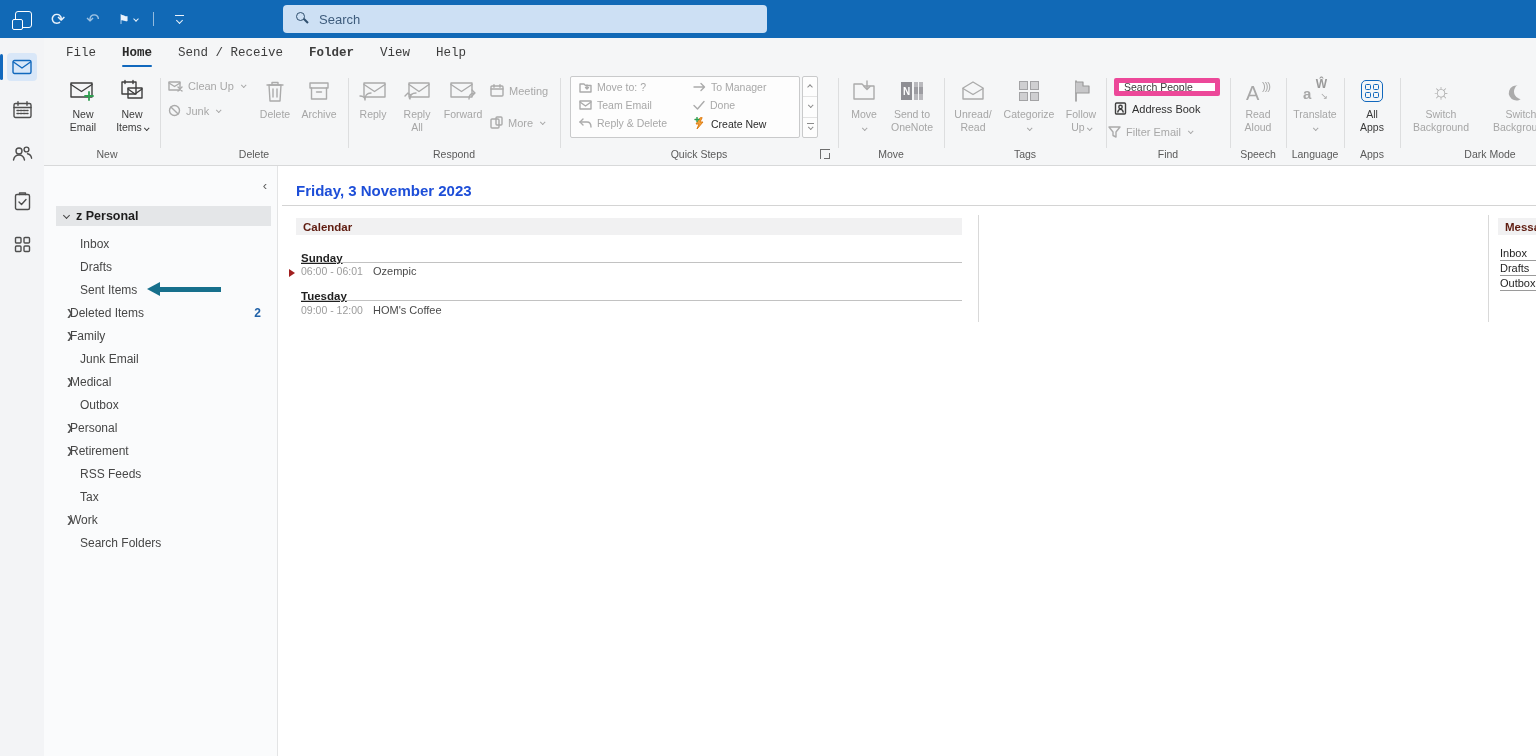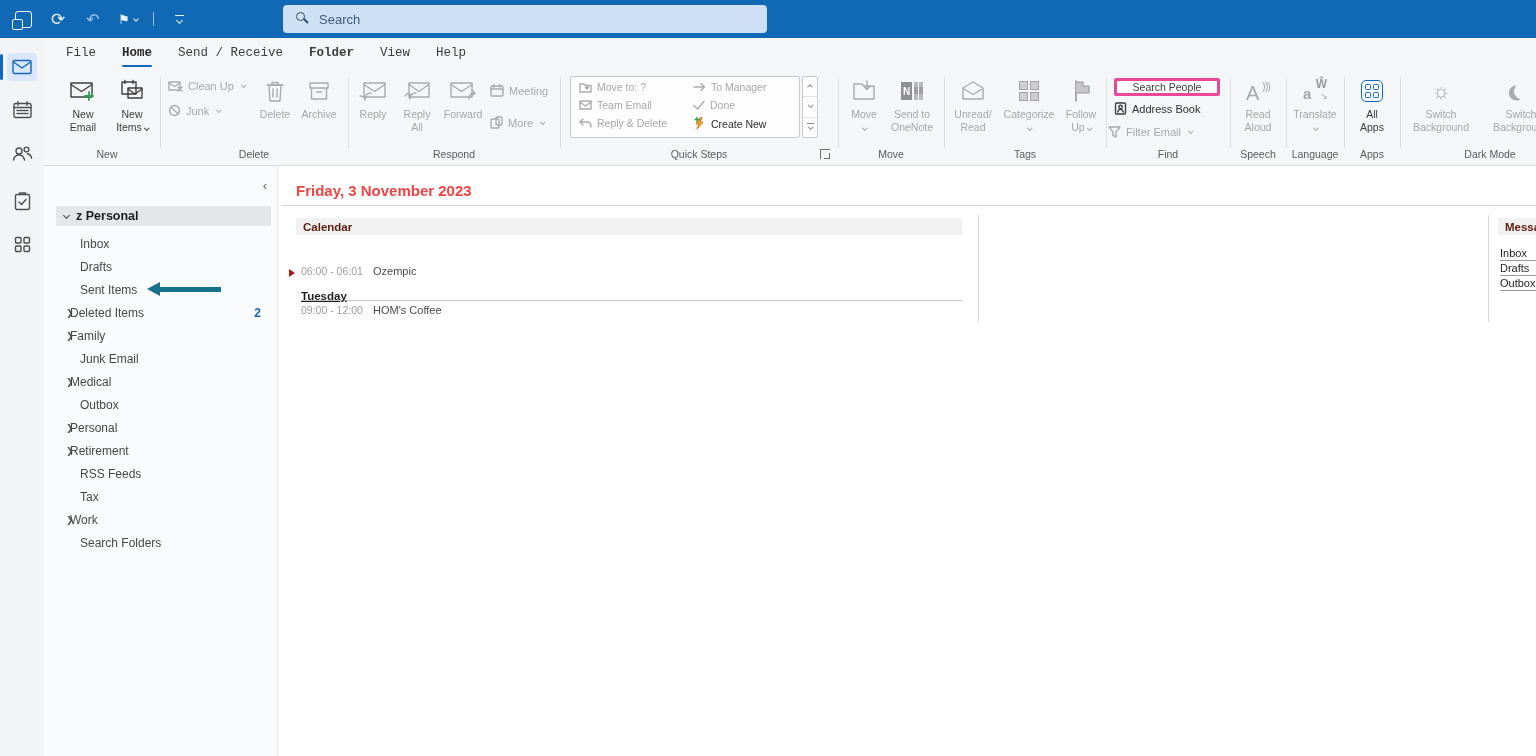--- a/index.html
+++ b/index.html
@@ -47,21 +47,21 @@
   .qsbox { position:absolute; left:8px; top:6px; width:230px; height:62px; border:1px solid #c9cacb; border-radius:2px; background:#fdfdfd; }
   .qsitem { position:absolute; display:flex; align-items:center; gap:5px; font-size:10.5px; color:#a8a8a8; white-space:nowrap; cursor:pointer; }
   .qsitem.en { color:#2b2b2b; }
   .qspin { position:absolute; left:240px; top:6px; width:16px; height:62px; border:1px solid #c9cacb; border-radius:2px; background:#fdfdfd; display:flex; flex-direction:column; }
   .qspin > div { flex:1; display:flex; align-items:center; justify-content:center; color:#8b8b8b; border-bottom:1px solid #e3e3e3; }
   .qspin > div:last-child { border-bottom:none; }
   .chevU { display:inline-block; width:4px; height:4px; border-left:1.2px solid currentColor; border-top:1.2px solid currentColor; transform:rotate(45deg); }
   .launcher { position:absolute; right:6px; bottom:3px; width:10px; height:10px; border-left:1.3px solid #6e6e6e; border-top:1.3px solid #6e6e6e; cursor:pointer; }
   .launcher::after { content:""; position:absolute; right:0; bottom:0; width:5px; height:5px; border-right:1.3px solid #6e6e6e; border-bottom:1.3px solid #6e6e6e; }
   
-  .speople { position:absolute; left:6px; top:8px; width:106px; height:18px; border:3px solid #ec4899; border-radius:2px; background:#fff; font-size:10.5px; color:#333; padding:0 5px; outline:none;text-align:center; }
+  .speople { position:absolute; left:6px; top:8px; width:106px; height:18px; border:5px solid #ec4899; border-radius:2px; background:#fff; font-size:10.5px; color:#333; padding:0 5px; outline:none; }
   .speople::placeholder { color:#3c3c3c; }
   
   .onote { width:22px; height:18px; display:flex; }
   .onote .nblk { width:13px; height:18px; background:#8e8e93; color:#fff; font-size:10px; font-weight:700; display:flex; align-items:center; justify-content:center; }
   .onote .nst { width:4px; margin-left:2px; background:linear-gradient(#b9b9bd 0 30%, #9d9da2 30% 65%, #b9b9bd 65%); }
   .cat4 { display:grid; grid-template-columns:9px 9px; grid-template-rows:9px 9px; gap:2.5px; }
   .cat4 span { background:#cfcfd1; border:1px solid #a3a3a5; }
   .allapps { width:22px; height:22px; border:1.6px solid #1168bd; border-radius:5px; display:grid; grid-template-columns:6px 6px; grid-template-rows:6px 6px; gap:2.5px; align-content:center; justify-content:center; }
   .allapps span { border:1.5px solid #1168bd; border-radius:1.5px; }
   .sun { font-size:21px; color:#a8a8a8; line-height:20px; }
@@ -87,21 +87,21 @@
   .acct .aname { font-size:12.5px; font-weight:700; color:#1e1e1e; }
   .frow { position:absolute; left:12px; right:6px; height:23px; display:flex; align-items:center; cursor:pointer; }
   .frow .exp { width:14px; margin-left:10px; color:#555; font-size:9px; }
   .frow .fname { font-size:12px; color:#474747; }
   .frow .cnt { margin-left:auto; margin-right:10px; font-size:12px; font-weight:700; color:#2162a8; }
   .annarrow { position:absolute; left:103px; top:116px; width:74px; height:14px; pointer-events:none; }
   .annarrow .shaft { position:absolute; left:12px; top:4.5px; right:0; height:5px; background:#17708c; }
   .annarrow .head { position:absolute; left:0; top:0; width:0; height:0; border-top:7px solid transparent; border-bottom:7px solid transparent; border-right:13px solid #17708c; }
   
   .main { position:absolute; left:278px; top:166px; right:0; bottom:0; background:#fff; overflow:hidden; }
-  .dateh { position:absolute; left:18px; top:16px; font-size:15px; font-weight:700; color:#ef4444; }
+  .dateh { position:absolute; left:18px; top:16px; font-size:15px; font-weight:700; color:#1d4ed8; }
   .datehr { position:absolute; left:4px; right:0; top:39px; height:1px; background:#d4d4d4; }
   .secbar { position:absolute; top:52px; height:17px; background:#f1f1f2; display:flex; align-items:center; }
   .secbar span { font-size:11.5px; font-weight:700; color:#5f1c10; padding-left:7px; white-space:nowrap; cursor:pointer; }
   .dayrow { position:absolute; left:23px; width:661px; height:15px; border-bottom:1px solid #c2c2c2; }
   .dayrow b { font-size:11.5px; color:#1f1f1f; text-decoration:underline; cursor:pointer; }
   .evrow { position:absolute; left:23px; display:flex; align-items:center; gap:6px; }
   .evrow .tm { font-size:10.5px; color:#9c9c9c; width:66px; }
   .evrow .tt { font-size:11px; color:#4a4a4a; cursor:pointer; }
   .evmark { position:absolute; left:11px; width:0; height:0; border-top:4px solid transparent; border-bottom:4px solid transparent; border-left:6px solid #a11f1f; }
   .vdiv { position:absolute; top:49px; height:107px; width:1px; background:#d9d9d9; }
@@ -619,20 +619,23 @@
     </div>
 </div>
 
 <div class="main">
   <div class="dateh">Friday, 3 November 2023</div>
   <div class="datehr"></div>
 
   <div class="secbar" style="left:18px; width:666px;">
     <span>Calendar</span>
   </div>
+  <div class="dayrow" style="top:82px;">
+    <b>Sunday</b>
+  </div>
   <span class="evmark" style="top:103px;"></span>
   <div class="evrow" style="top:99px;">
     <span class="tm">06:00 - 06:01</span>
     <span class="tt">Ozempic</span>
   </div>
   <div class="dayrow" style="top:120px;">
     <b>Tuesday</b>
   </div>
   <div class="evrow" style="top:138px;">
     <span class="tm">09:00 - 12:00</span>

